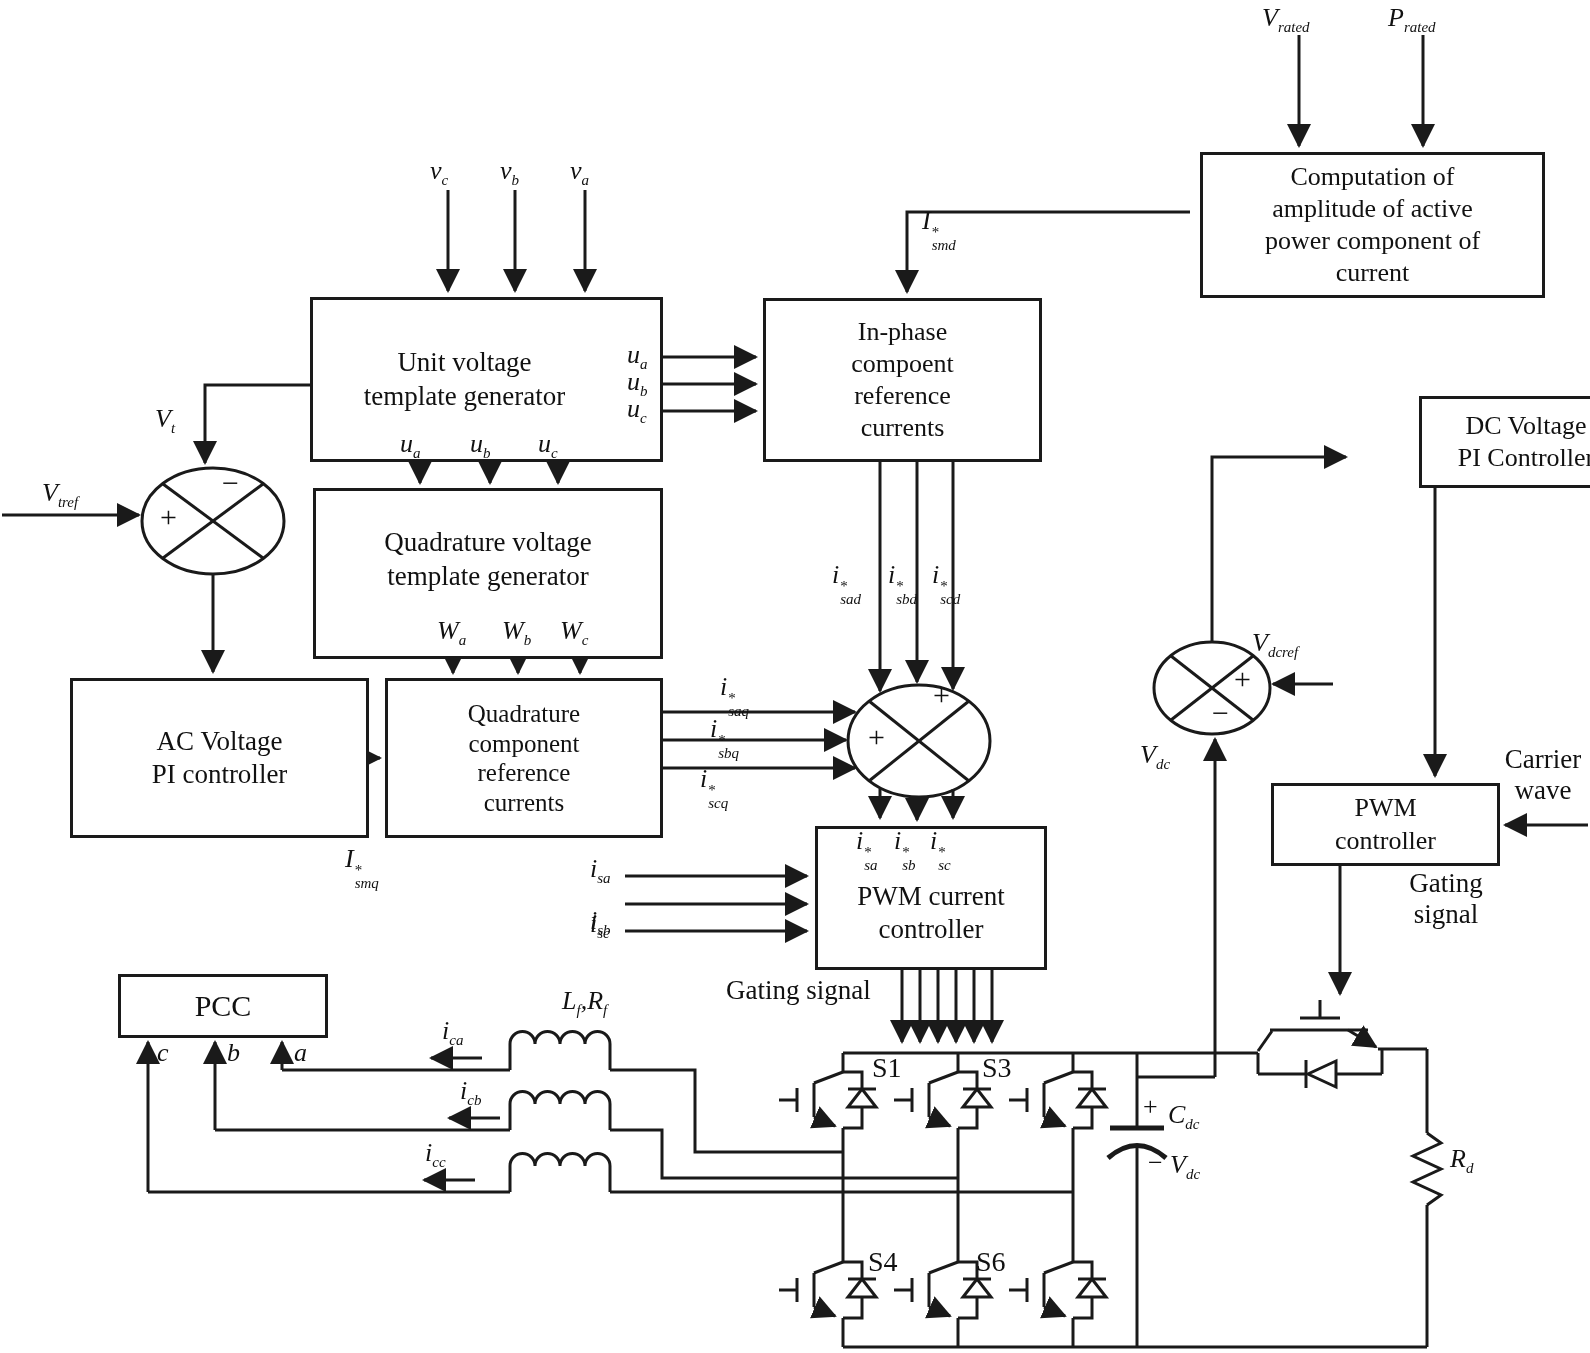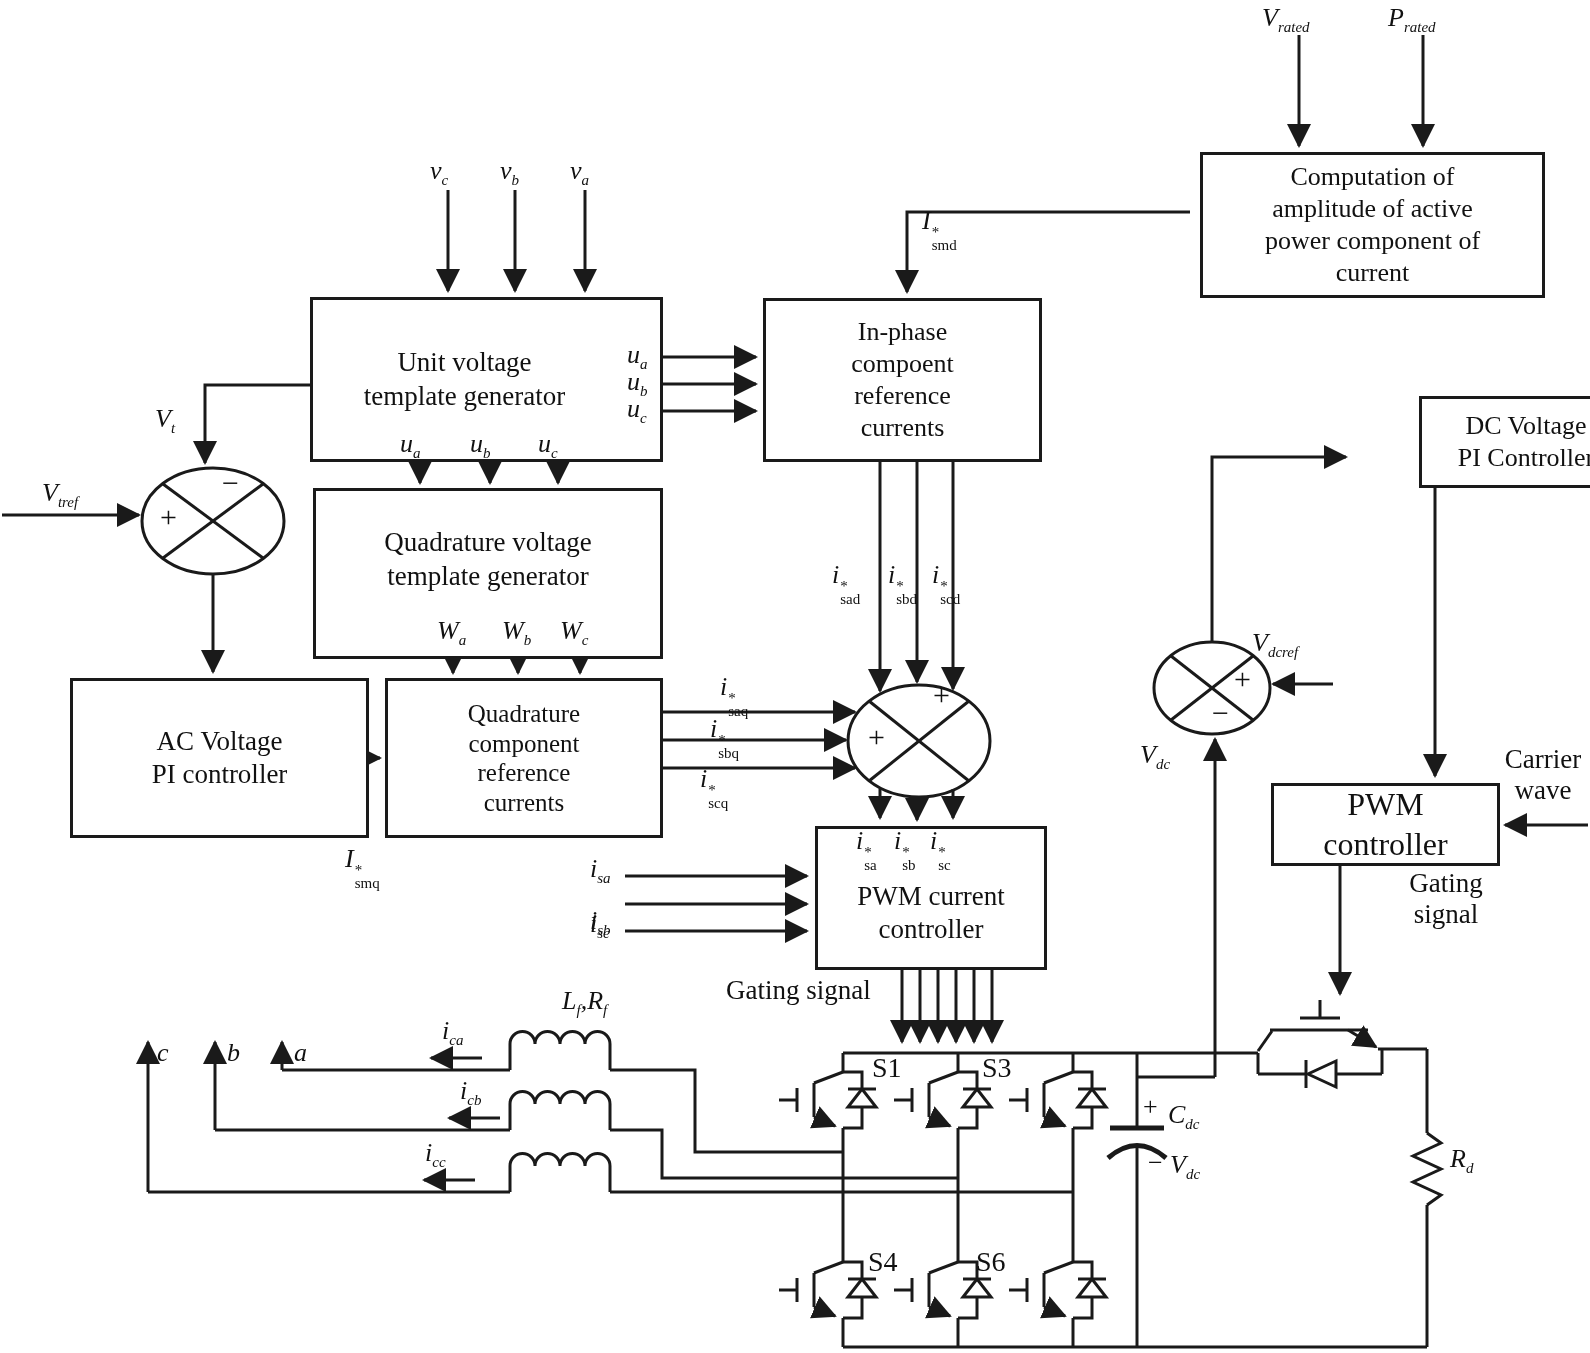--- a/index.html
+++ b/index.html
@@ -6,21 +6,21 @@
   #stage{position:relative;width:1590px;height:1353px;background:#fff;
          font-family:"Liberation Serif",serif;color:#111;overflow:hidden}
   #wiring{position:absolute;left:0;top:0}
   .box{position:absolute;box-sizing:border-box;border:3px solid #1a1a1a;background:#fff;
        display:flex;align-items:center;justify-content:center;text-align:center}
   .bt{white-space:pre-line;line-height:1.24;font-size:26px}
   .ml{position:absolute;font-style:italic;font-size:26px;line-height:1;white-space:nowrap}
   .ml sub{font-size:15px;}
   .ml .st{display:inline-flex;flex-direction:column;font-size:15px;line-height:.85;
           vertical-align:-0.52em;margin-left:1px;font-style:normal;text-align:left}
-  .ml .st .sub{}
+  .ml .st .sub{font-style:italic}
   .sg{position:absolute;font-size:30px;line-height:1;font-style:normal}
   .pl{position:absolute;font-size:28px;line-height:1.15;white-space:pre-line;font-style:normal}
   .ctr{text-align:center}
 </style>
 </head>
 <body>
 
 <div id="stage">
 
 <svg id="wiring" width="1590" height="1353" viewBox="0 0 1590 1353" xmlns="http://www.w3.org/2000/svg">
@@ -208,22 +208,25 @@
     </div>
 <div class="box" style="left:815px;top:826px;width:232px;height:144px;padding-top:30px">
   <span class="bt" style="font-size:27px">PWM current
 controller</span>
     </div>
 <div class="box" style="left:1419px;top:396px;width:214px;height:92px">
   <span class="bt" style="font-size:26px">DC Voltage
 PI Controller</span>
     </div>
 <div class="box" style="left:1271px;top:783px;width:229px;height:83px">
-  <span class="bt" style="font-size:32px">PWM
+  <span class="bt" style="font-size:26px">PWM
 controller</span>
+    </div>
+<div class="box" style="left:118px;top:974px;width:210px;height:64px">
+  <span class="bt" style="font-size:30px">PCC</span>
     </div>
 
 <div class="ml" style="left:430px;top:158px"><i>v</i><sub>c</sub></div>
 <div class="ml" style="left:500px;top:158px"><i>v</i><sub>b</sub></div>
 <div class="ml" style="left:570px;top:158px"><i>v</i><sub>a</sub></div>
 <div class="ml" style="left:1262px;top:5px"><i>V</i><sub>rated</sub></div>
 <div class="ml" style="left:1388px;top:5px"><i>P</i><sub>rated</sub></div>
 <div class="ml" style="left:922px;top:208px"><i>I</i><span class="st">
         <span class="sup">*</span>
         <span class="sub">smd</span>

